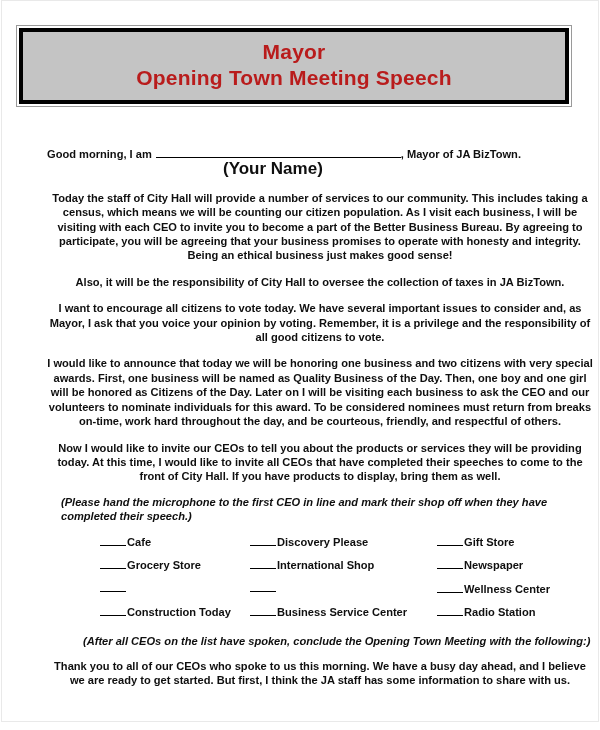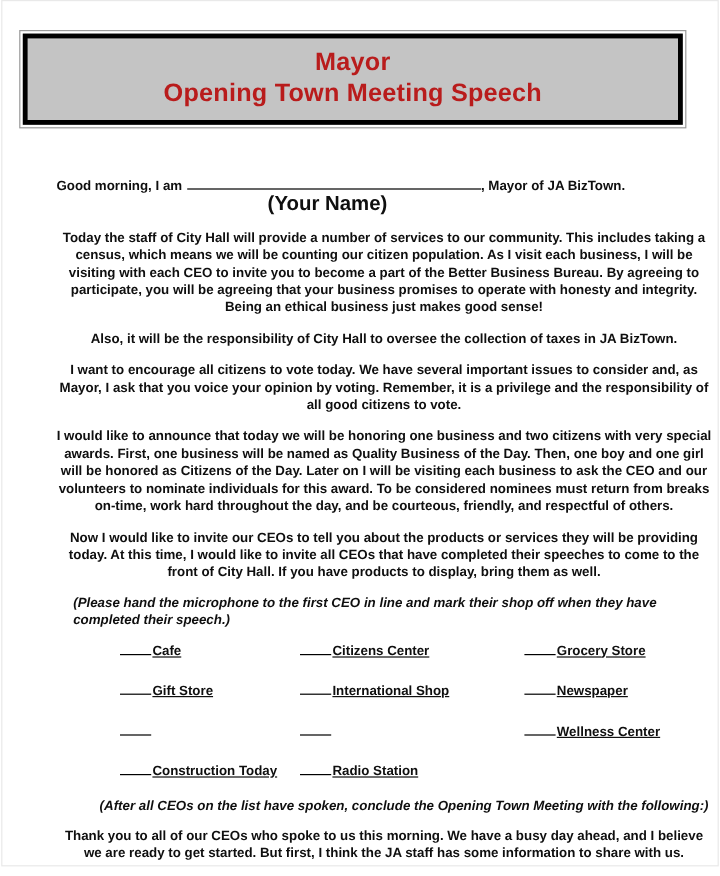--- a/index.html
+++ b/index.html
@@ -109,22 +109,21 @@
     padding-left: 36px;
     margin: 0 0 11px 0;
   }
 
   
   .checklist {
     margin: 8px 0 12px 0;
     padding-left: 53px;
     display: grid;
     grid-template-columns: 150px 187px auto;
-    row-gap: 16px;
-    text-decoration: underline;
+    row-gap: 6px;
   }
   .check-item {
     display: flex;
     align-items: baseline;
     font-weight: bold;
     font-size: 11.1px;
     line-height: 17.5px;
     white-space: nowrap;
   }
   .check-blank {
@@ -168,31 +167,31 @@
 
     <p class="instruction">(Please hand the microphone to the first CEO in line and mark their shop off when they have completed their speech.)</p>
 
     <div class="checklist">
       <div class="check-item">
         <span class="check-blank"></span>
         <span class="check-label">Cafe</span>
       </div>
       <div class="check-item">
         <span class="check-blank"></span>
-        <span class="check-label">Citizens Center</span>
-      </div>
+        <span class="check-label">Discovery Please</span>
+      </div>
+      <div class="check-item">
+        <span class="check-blank"></span>
+        <span class="check-label">Gift Store</span>
+      </div>
+
       <div class="check-item">
         <span class="check-blank"></span>
         <span class="check-label">Grocery Store</span>
       </div>
-
-      <div class="check-item">
-        <span class="check-blank"></span>
-        <span class="check-label">Gift Store</span>
-      </div>
       <div class="check-item">
         <span class="check-blank"></span>
         <span class="check-label">International Shop</span>
       </div>
       <div class="check-item">
         <span class="check-blank"></span>
         <span class="check-label">Newspaper</span>
       </div>
 
       <div class="check-item">
@@ -202,20 +201,24 @@
         <span class="check-blank"></span>
       </div>
       <div class="check-item">
         <span class="check-blank"></span>
         <span class="check-label">Wellness Center</span>
       </div>
 
       <div class="check-item">
         <span class="check-blank"></span>
         <span class="check-label">Construction Today</span>
+      </div>
+      <div class="check-item">
+        <span class="check-blank"></span>
+        <span class="check-label">Business Service Center</span>
       </div>
       <div class="check-item">
         <span class="check-blank"></span>
         <span class="check-label">Radio Station</span>
       </div>
     </div>
 
     <p class="instruction center-ish">(After all CEOs on the list have spoken, conclude the Opening Town Meeting with the following:)</p>
 
     <p class="para">Thank you to all of our CEOs who spoke to us this morning. We have a busy day ahead, and I believe we are ready to get started. But first, I think the JA staff has some information to share with us.</p>

